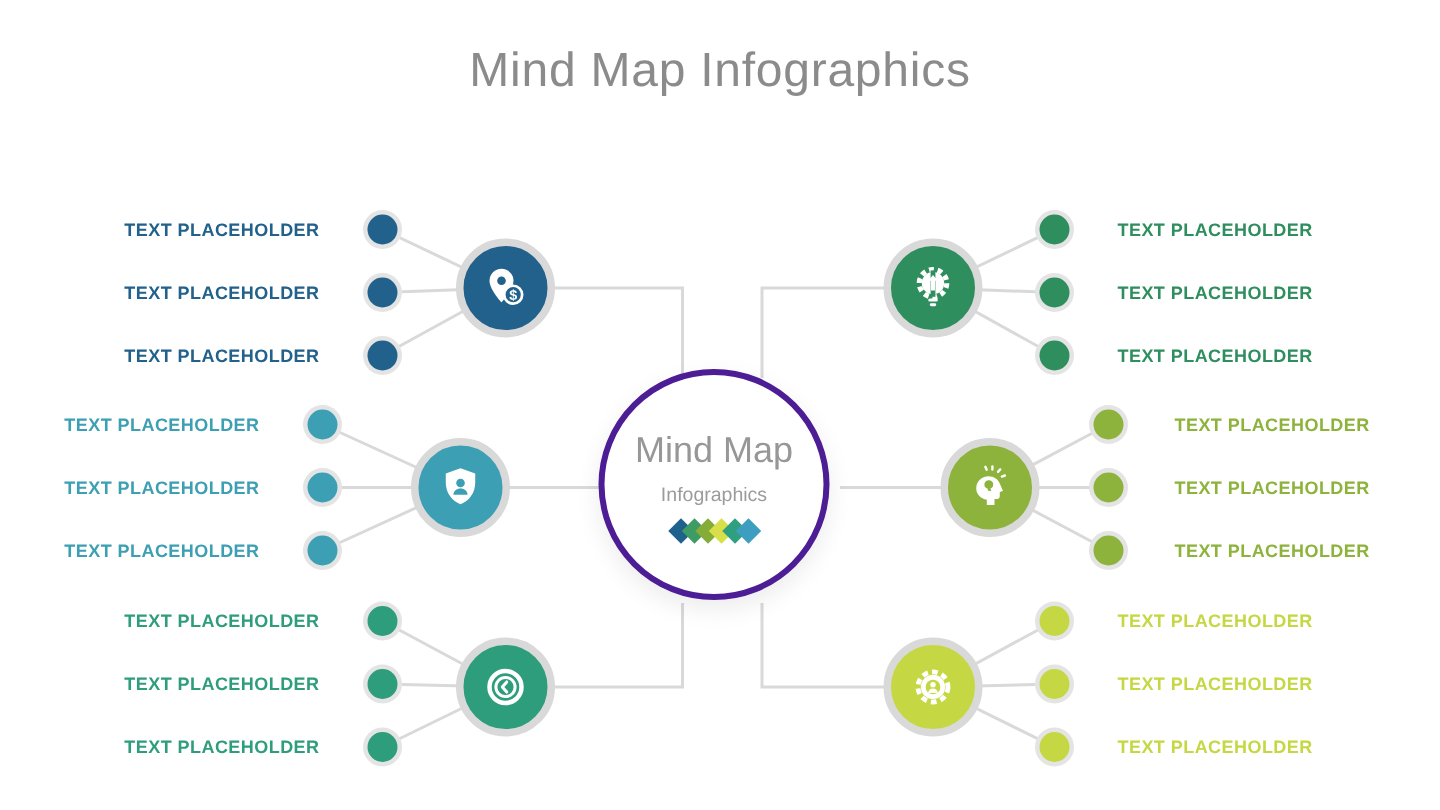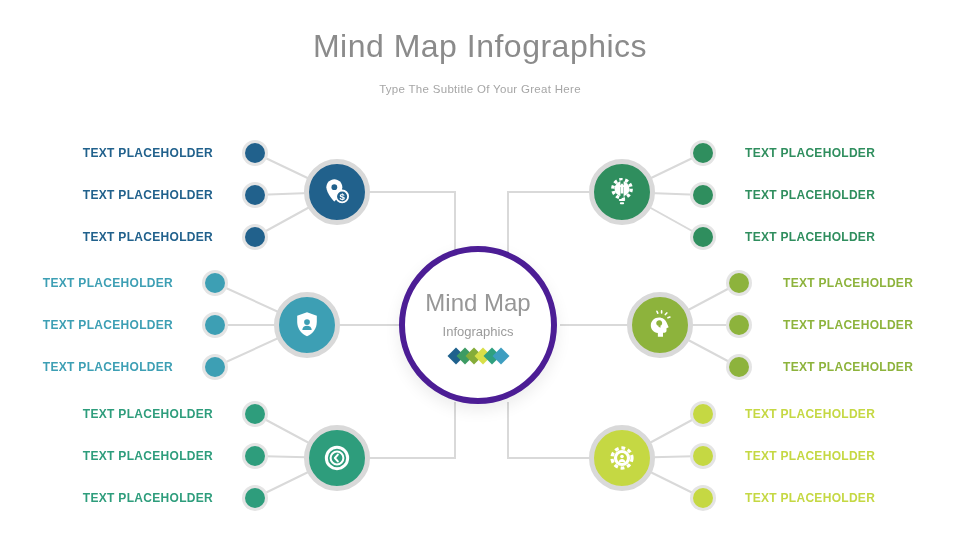--- a/index.html
+++ b/index.html
@@ -5,21 +5,21 @@
   html,body{margin:0;padding:0;background:#fff;}
   .slide{position:relative;width:960px;height:540px;background:#fff;overflow:hidden;
          font-family:"Liberation Sans",sans-serif;}
   .lines{position:absolute;left:0;top:0;}
   .branch{position:absolute;inset:0;padding-left:28px;}
   .title{position:absolute;top:28px;left:0;right:0;text-align:center;
          font-size:32px;color:#8b8b8b;letter-spacing:.5px;font-weight:400;}
   .subtitle{position:absolute;top:83px;left:0;right:0;text-align:center;
             font-size:11.5px;color:#a6a6a6;letter-spacing:.3px;}
   .center-circle{position:absolute;left:399px;top:246px;width:146px;height:146px;
-    border-radius:50%;background:#fff;border:6px solid #4c1d95;
+    border-radius:50%;background:#fff;border:4px solid #4c1d95;
     box-shadow:0 6px 16px rgba(0,0,0,.08);
     display:flex;flex-direction:column;align-items:center;justify-content:center;text-align:center;}
   .center-line1{font-size:24px;color:#979797;}
   .center-line2{font-size:13px;color:#9b9b9b;margin-top:7px;}
   .diamonds{display:flex;margin-top:11px;}
   .diamond{width:12px;height:12px;transform:rotate(45deg);margin:0 -1.5px;}
   .label{position:absolute;font-size:12px;font-weight:700;letter-spacing:.3px;
          line-height:16px;white-space:nowrap;color:var(--c);}
   .dot{position:absolute;width:20px;height:20px;border-radius:50%;
        background:var(--c);box-shadow:0 0 0 3px #e4e4e4;}
@@ -36,21 +36,20 @@
     <path d="M337 192 H455 V252 M622 192 H508 V252 M337 458 H455 V402 M622 458 H508 V402 M307 325 H410 M660 325 H560" fill="none" stroke="#d9d9d9" stroke-width="2"></path>
     <path d="M337 192 L255 153 M337 192 L255 195 M337 192 L255 237
              M307 325 L215 283 M307 325 L215 325 M307 325 L215 367
              M337 458 L255 414 M337 458 L255 456 M337 458 L255 498
              M622 192 L703 153 M622 192 L703 195 M622 192 L703 237
              M660 325 L739 283 M660 325 L739 325 M660 325 L739 367
              M622 458 L703 414 M622 458 L703 456 M622 458 L703 498" fill="none" stroke="#d9d9d9" stroke-width="2"></path>
   </svg>
 
   <div class="title">Mind Map Infographics</div>
-  <div class="subtitle">Type The Subtitle Of Your Great Here</div>
 
   <div class="branch" style="--c: #21618C;">
     <div class="label" style="left:58px;top:145px;width:155px;text-align:right">TEXT PLACEHOLDER</div>
     <div class="label" style="left:58px;top:187px;width:155px;text-align:right">TEXT PLACEHOLDER</div>
     <div class="label" style="left:58px;top:229px;width:155px;text-align:right">TEXT PLACEHOLDER</div>
     <div class="dot" style="left:245px;top:143px"></div>
     <div class="dot" style="left:245px;top:185px"></div>
     <div class="dot" style="left:245px;top:227px"></div>
     <div class="node" style="left:304px;top:159px">
       <svg viewBox="0 0 30 30">

